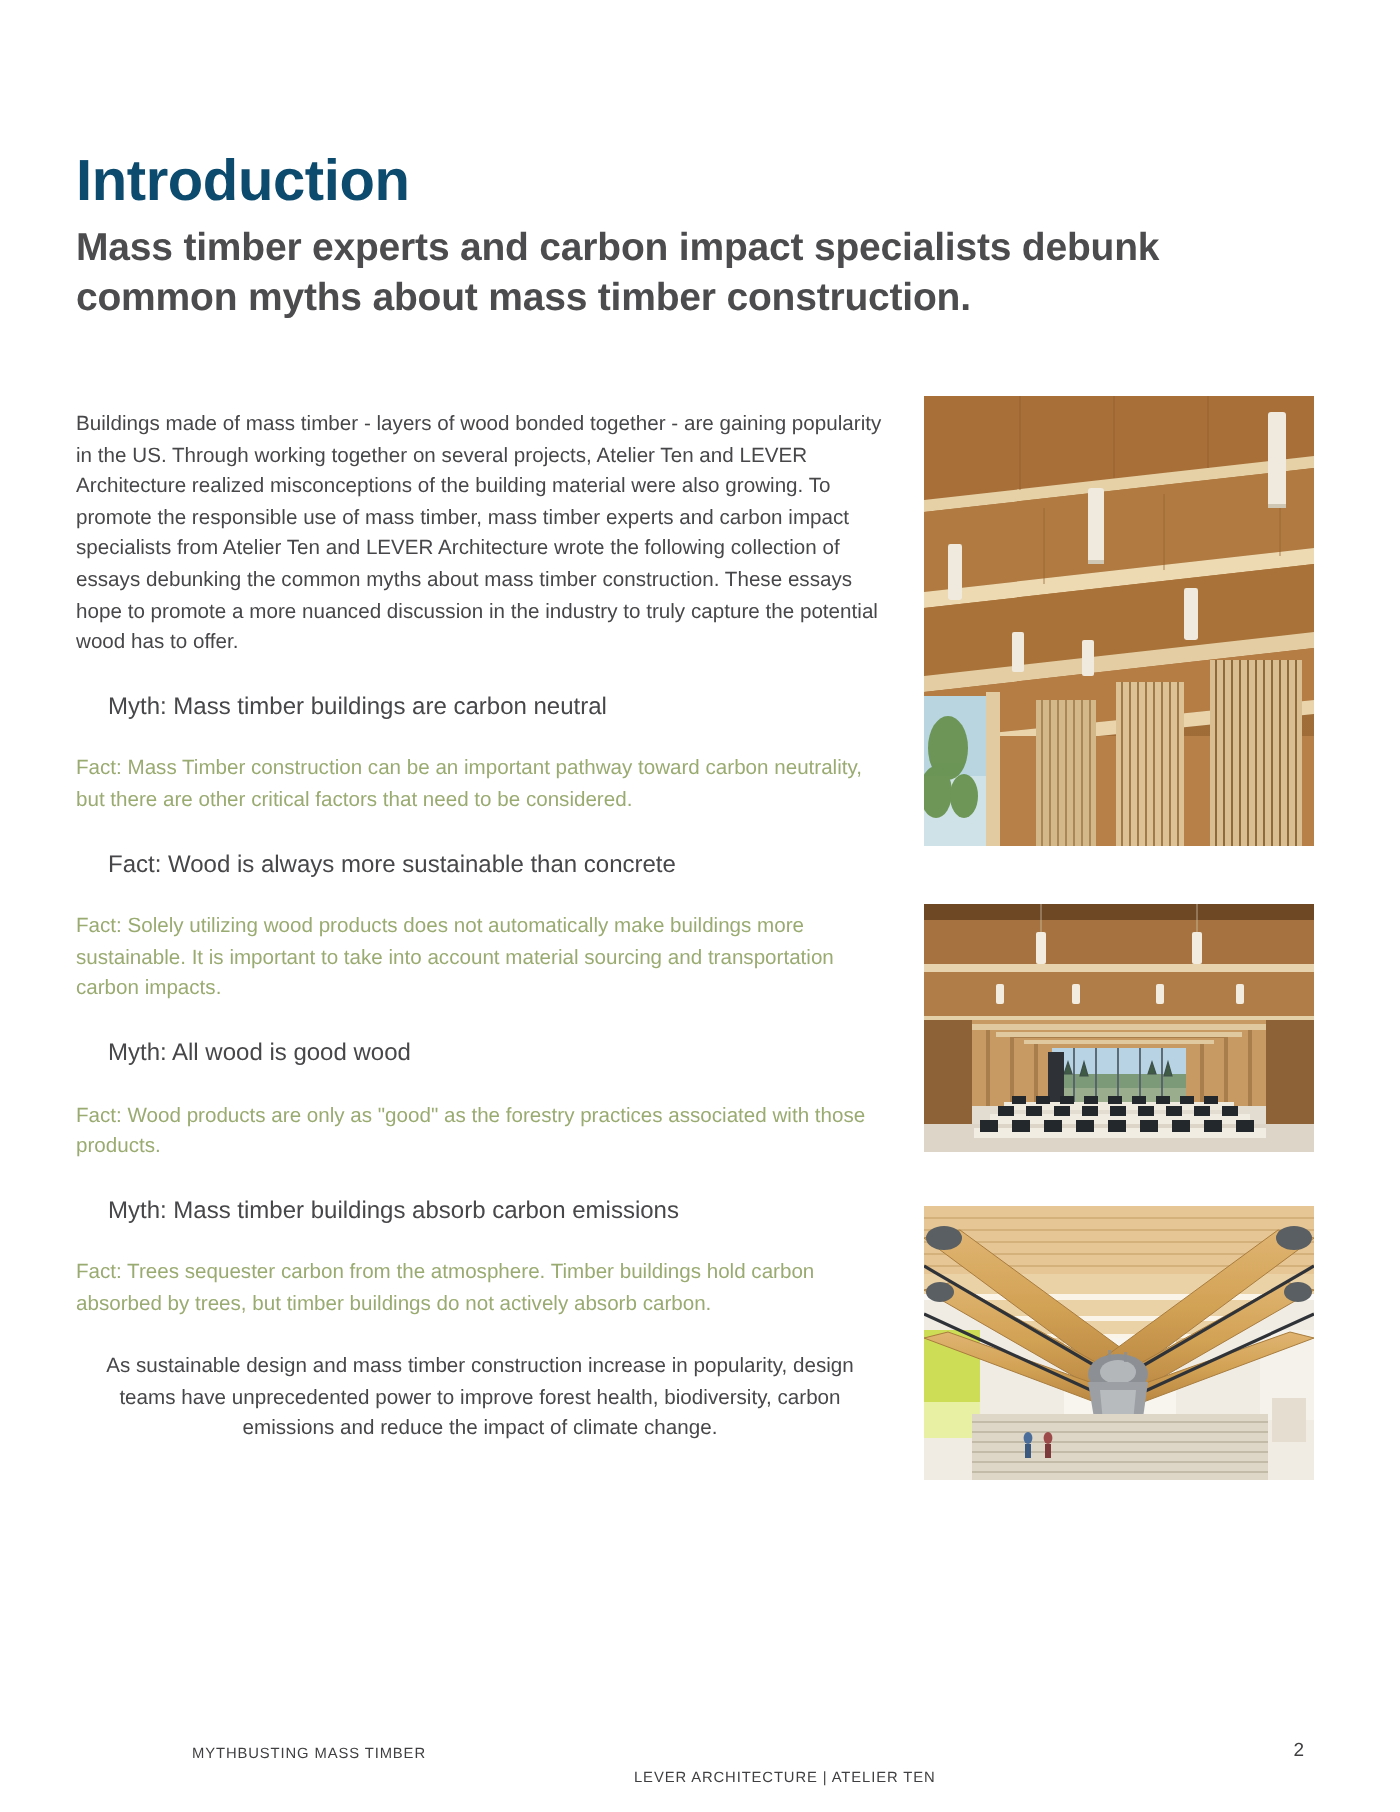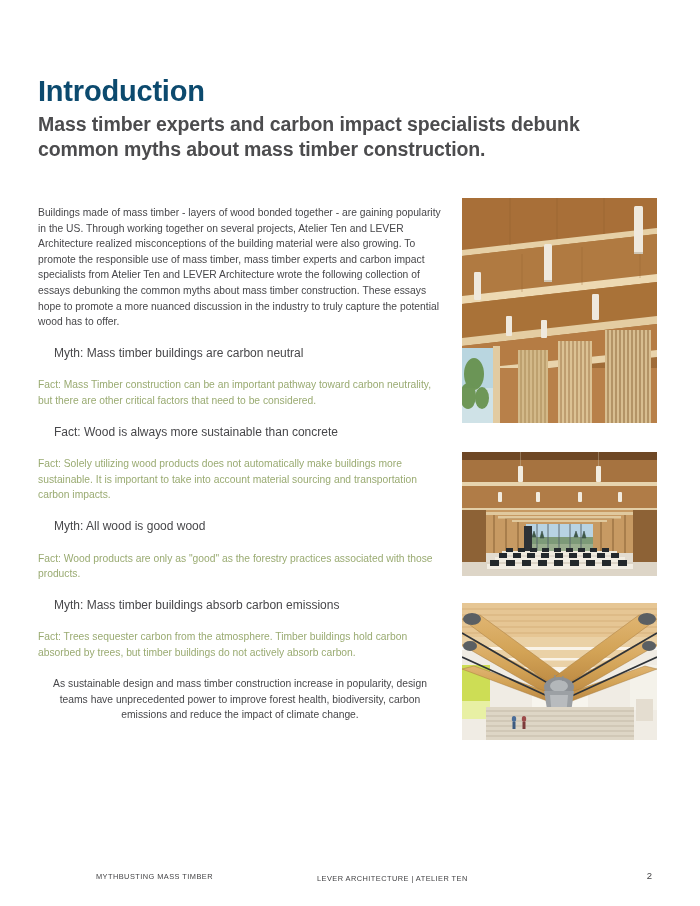--- a/index.html
+++ b/index.html
@@ -109,21 +109,21 @@
     position: absolute;
     left: 55px;
     top: 0;
     font-size: 7.4px;
     letter-spacing: 0.45px;
     color: #3f3f41;
   }
   .footer-center {
     position: absolute;
     left: 276px;
-    top: 2px;
+    top: 12px;
     font-size: 7.4px;
     letter-spacing: 0.45px;
     color: #3f3f41;
   }
   .footer-page {
     position: absolute;
     right: 48px;
     top: -2px;
     font-size: 9.5px;
     color: #3f3f41;

